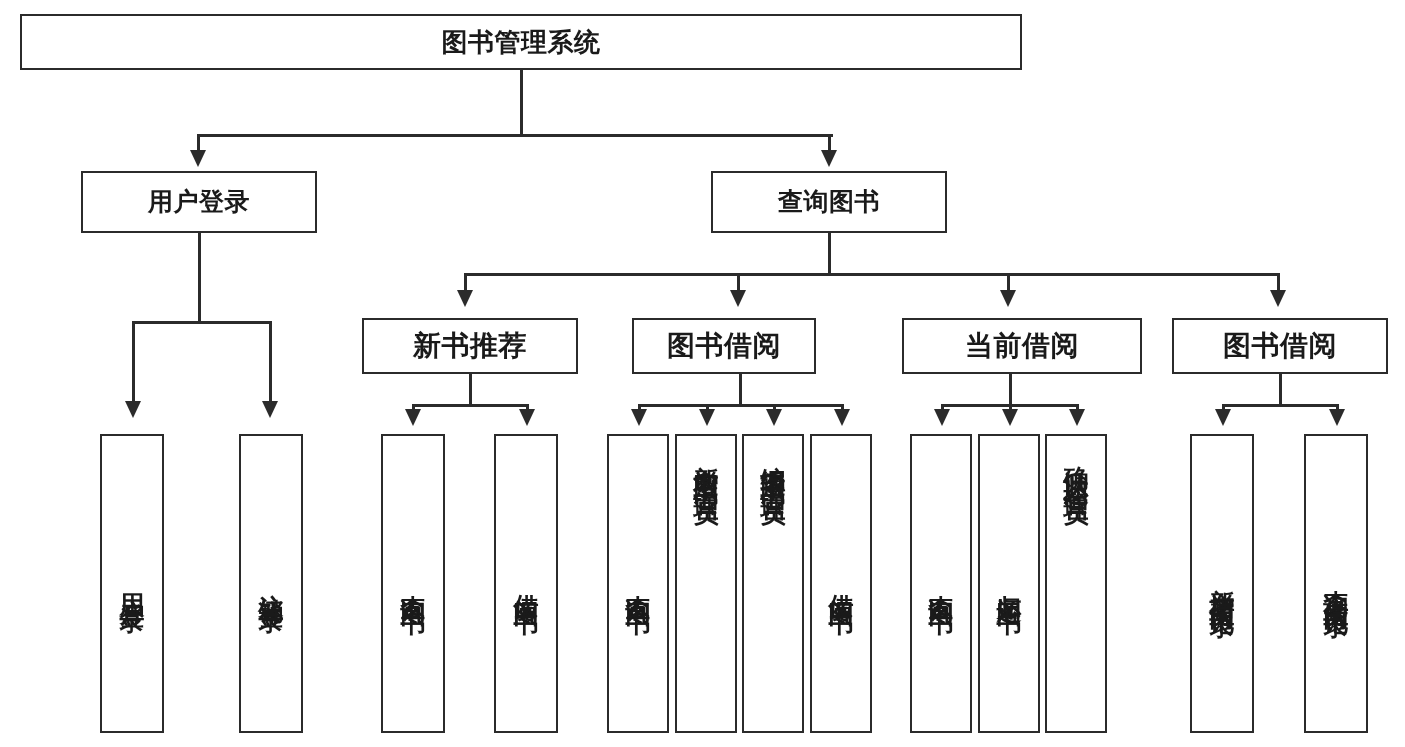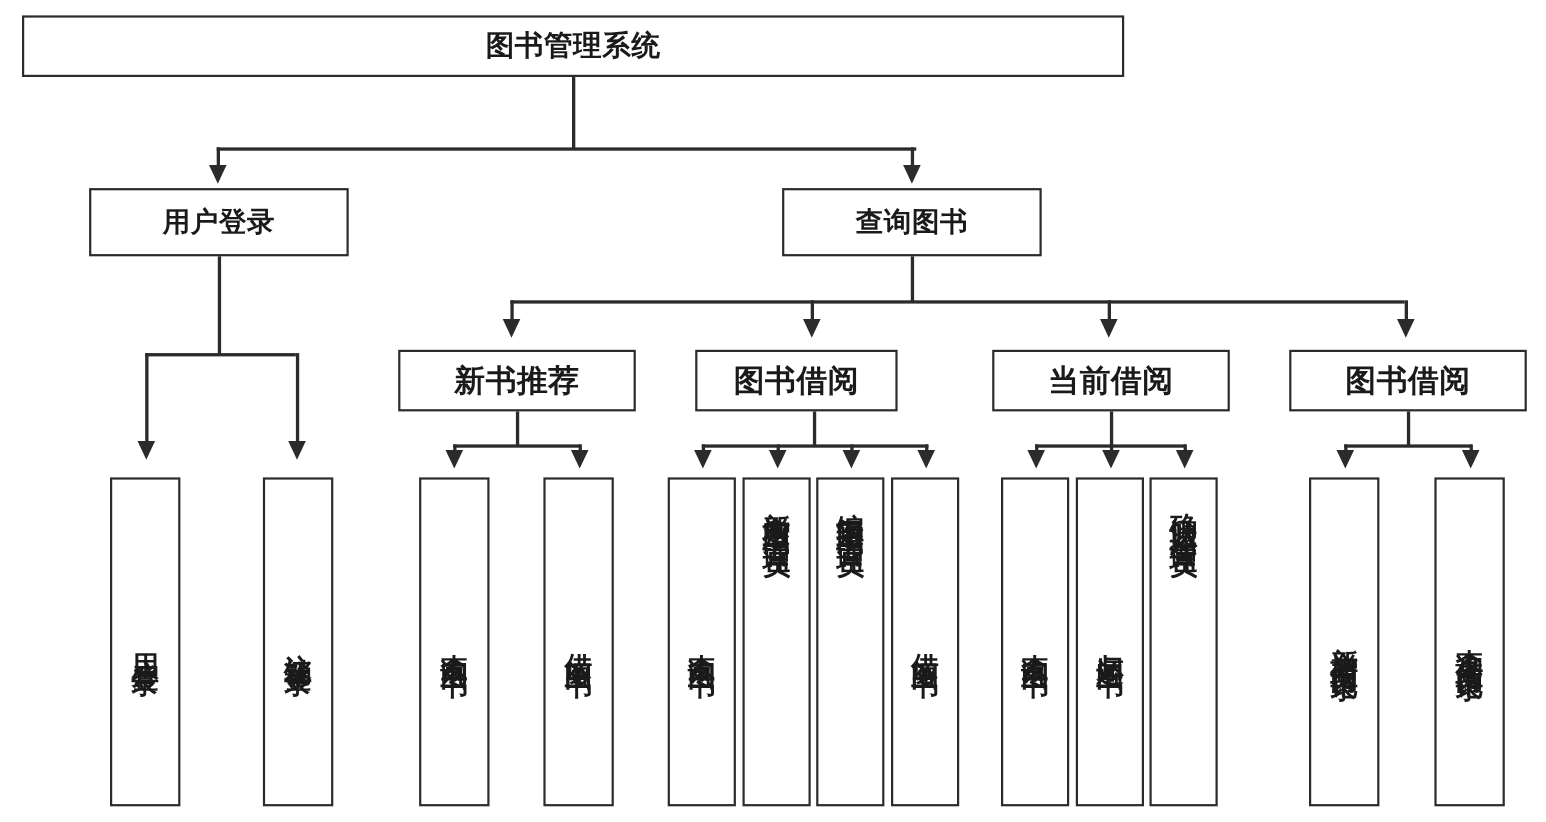--- a/index.html
+++ b/index.html
@@ -133,21 +133,21 @@
   <div class="arrow" style="left:1000px; top:290px;"></div>
   <div class="ln v" style="left:1277px; top:273px; height:24px;"></div>
   <div class="arrow" style="left:1270px; top:290px;"></div>
 
   <div class="node horiz branch3" style="left:362px; top:318px; width:216px; height:56px;">
     <span class="node-label">新书推荐</span>
   </div>
   <div class="node horiz branch3" style="left:632px; top:318px; width:184px; height:56px;">
     <span class="node-label">图书借阅</span>
   </div>
-  <div class="node horiz branch3" style="left:902px; top:318px; width:216px; height:56px;">
+  <div class="node horiz branch3" style="left:902px; top:318px; width:240px; height:56px;">
     <span class="node-label">当前借阅</span>
   </div>
   <div class="node horiz branch3" style="left:1172px; top:318px; width:216px; height:56px;">
     <span class="node-label">图书借阅</span>
   </div>
 
   <div class="ln v" style="left:469px; top:374px; height:32px;"></div>
   <div class="ln h" style="left:412px; top:404px; width:116px;"></div>
   <div class="ln v" style="left:412px; top:404px; height:12px;"></div>
   <div class="arrow" style="left:405px; top:409px;"></div>

